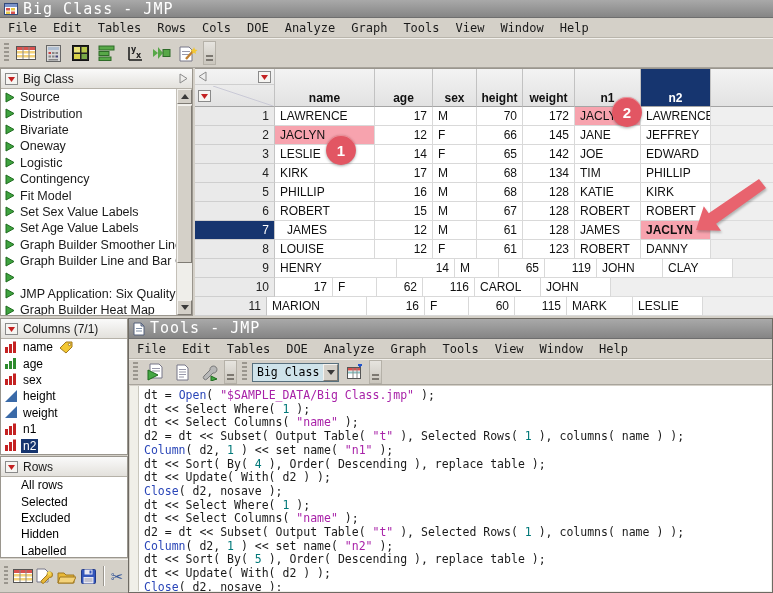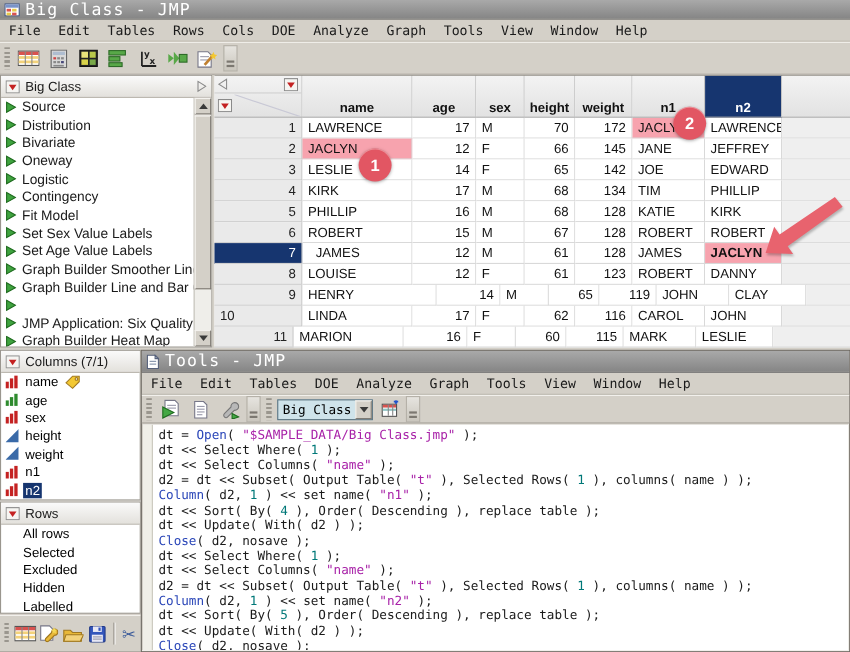--- a/index.html
+++ b/index.html
@@ -479,22 +479,21 @@
         <div class="g-cell" style="width: 122px; flex: 0 0 auto; text-align: left;">HENRY</div>
         <div class="g-cell" style="width: 58px; flex: 0 0 auto; text-align: right;">14</div>
         <div class="g-cell" style="width: 44px; flex: 0 0 auto; text-align: left;">M</div>
         <div class="g-cell" style="width: 46px; flex: 0 0 auto; text-align: right;">65</div>
         <div class="g-cell" style="width: 52px; flex: 0 0 auto; text-align: right;">119</div>
         <div class="g-cell" style="width: 66px; flex: 0 0 auto; text-align: left;">JOHN</div>
         <div class="g-cell" style="width: 70px; flex: 0 0 auto; text-align: left;">CLAY</div>
         <div class="g-cell fillcell" style="flex: 1 1 0%;"></div>
       </div>
       <div class="g-row">
-        <div class="g-cell rownum" style="width: 80px; flex: 0 0 auto; text-align: left;">10</div>
-        <div class="g-cell" style="width: 100px; flex: 0 0 auto; text-align: left;">LINDA</div>
+        <div class="g-cell rownum" style="width: 80px; flex: 0 0 auto; text-align: right;">10</div>
         <div class="g-cell" style="width: 58px; flex: 0 0 auto; text-align: right;">17</div>
         <div class="g-cell" style="width: 44px; flex: 0 0 auto; text-align: left;">F</div>
         <div class="g-cell" style="width: 46px; flex: 0 0 auto; text-align: right;">62</div>
         <div class="g-cell" style="width: 52px; flex: 0 0 auto; text-align: right;">116</div>
         <div class="g-cell" style="width: 66px; flex: 0 0 auto; text-align: left;">CAROL</div>
         <div class="g-cell" style="width: 70px; flex: 0 0 auto; text-align: left;">JOHN</div>
         <div class="g-cell fillcell" style="flex: 1 1 0%;"></div>
       </div>
       <div class="g-row">
         <div class="g-cell rownum" style="width: 72px; flex: 0 0 auto; text-align: right;">11</div>

